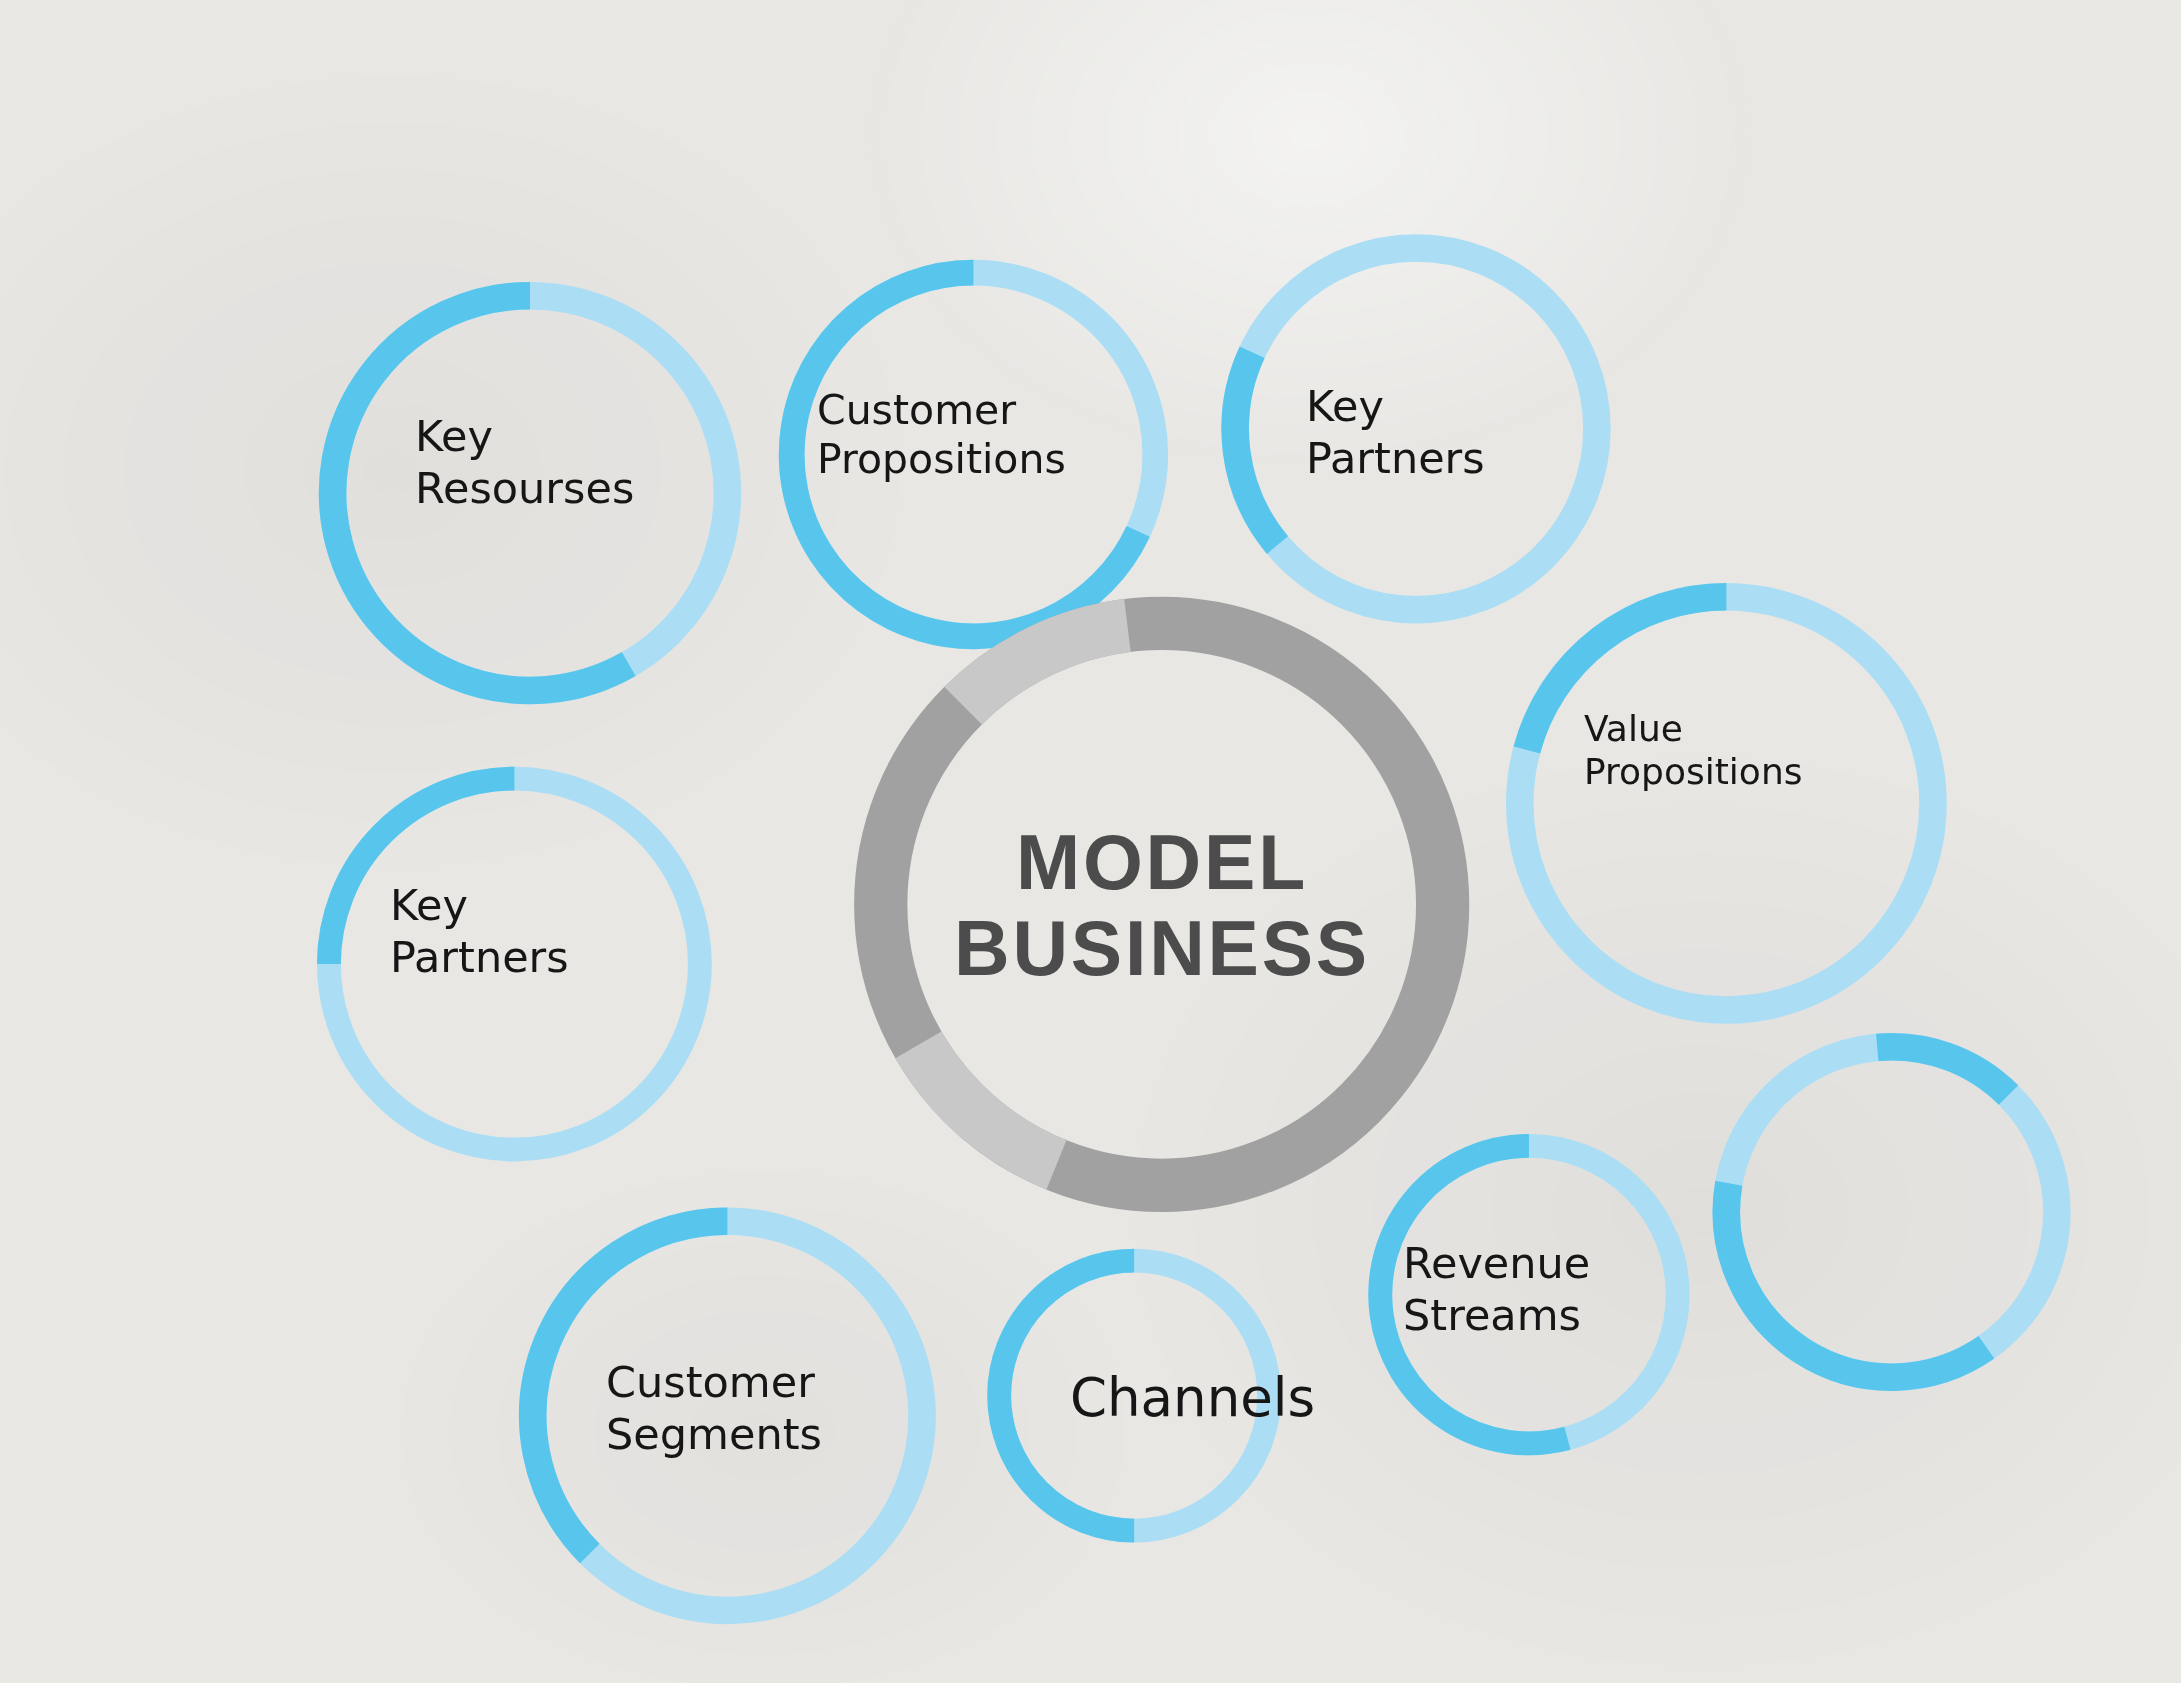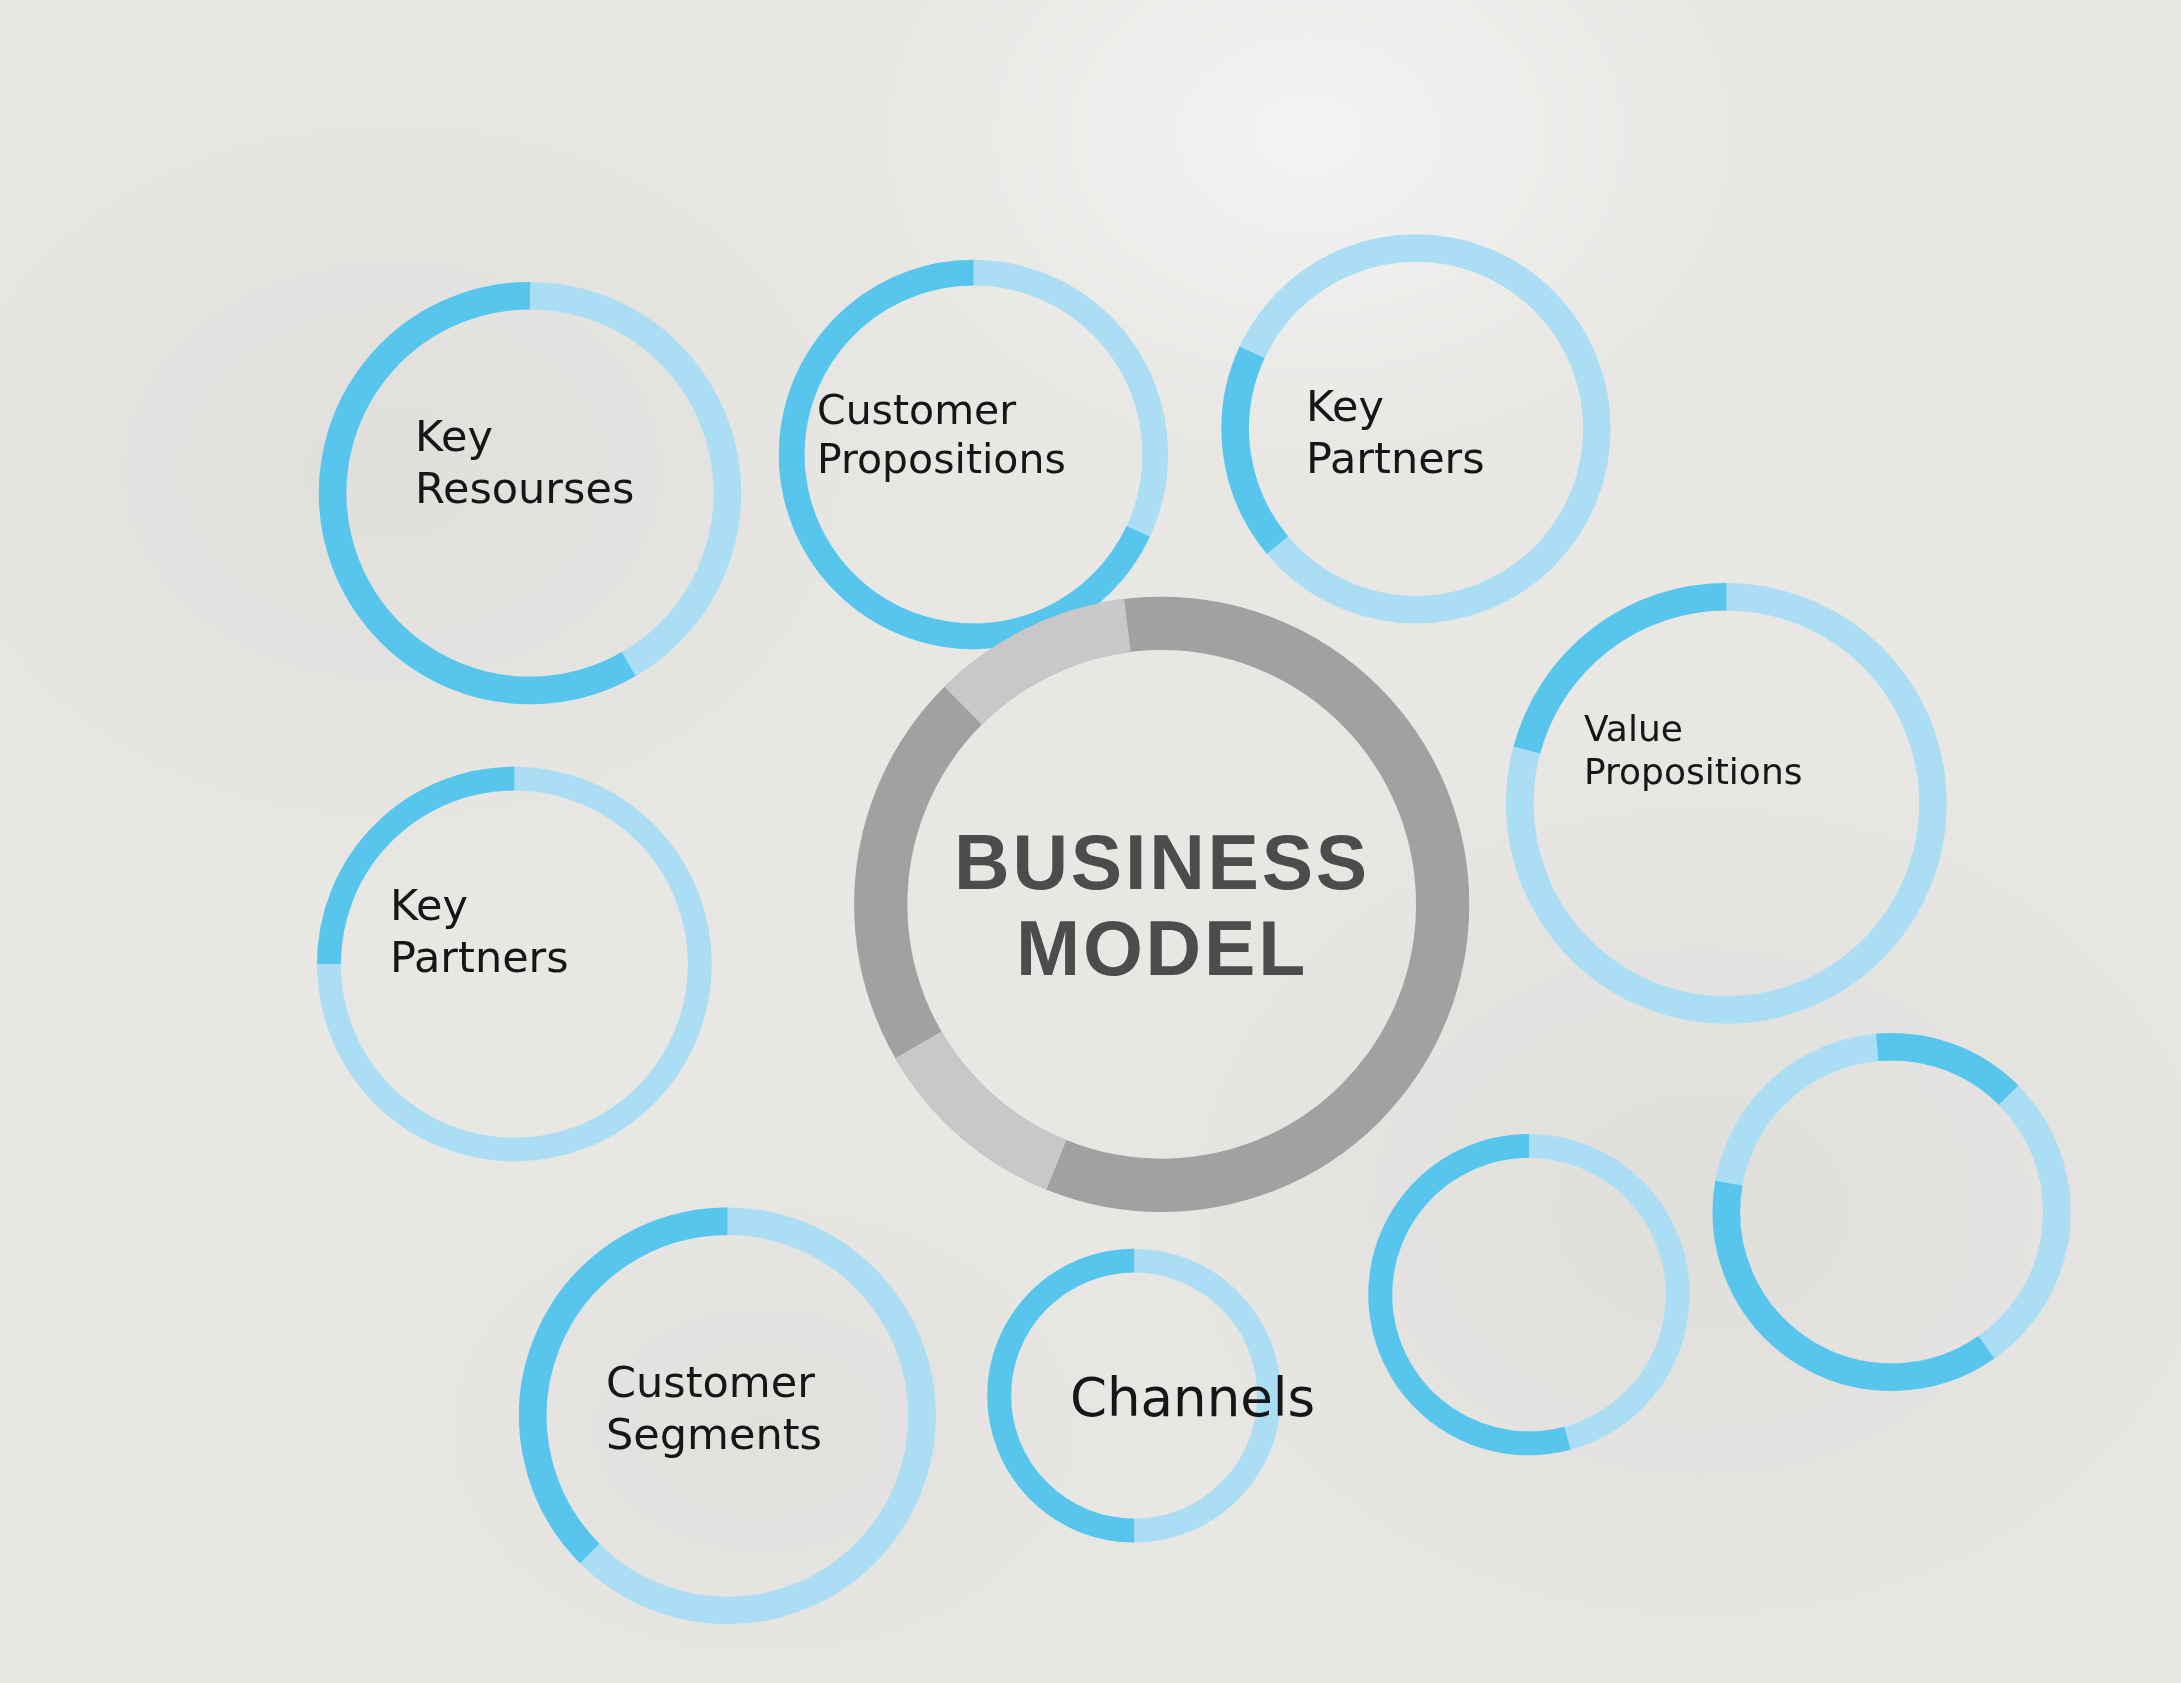--- a/index.html
+++ b/index.html
@@ -115,21 +115,25 @@
   <div class="node-label" style="left: 606px; top: 1357px; font-size: 43px;">
     <span>Customer</span>
     <span>Segments</span>
   </div>
 
   <div class="node-label" style="left: 1070px; top: 1366px; font-size: 53px;">
     <span>Channels</span>
     <span></span>
   </div>
 
+  <div class="node-label" style="left: 1403px; top: 1238px; font-size: 43px;">
+    <span>Revenue</span>
+    <span>Streams</span>
+  </div>
 
 
   <div id="center-label" style="left: 1162px; top: 905px; font-size: 77px; color: rgb(76, 76, 76);">
+    <span>MODEL</span>
     <span>BUSINESS</span>
-    <span>MODEL</span>
   </div>
 
 </div>
 
 
 </body></html>

